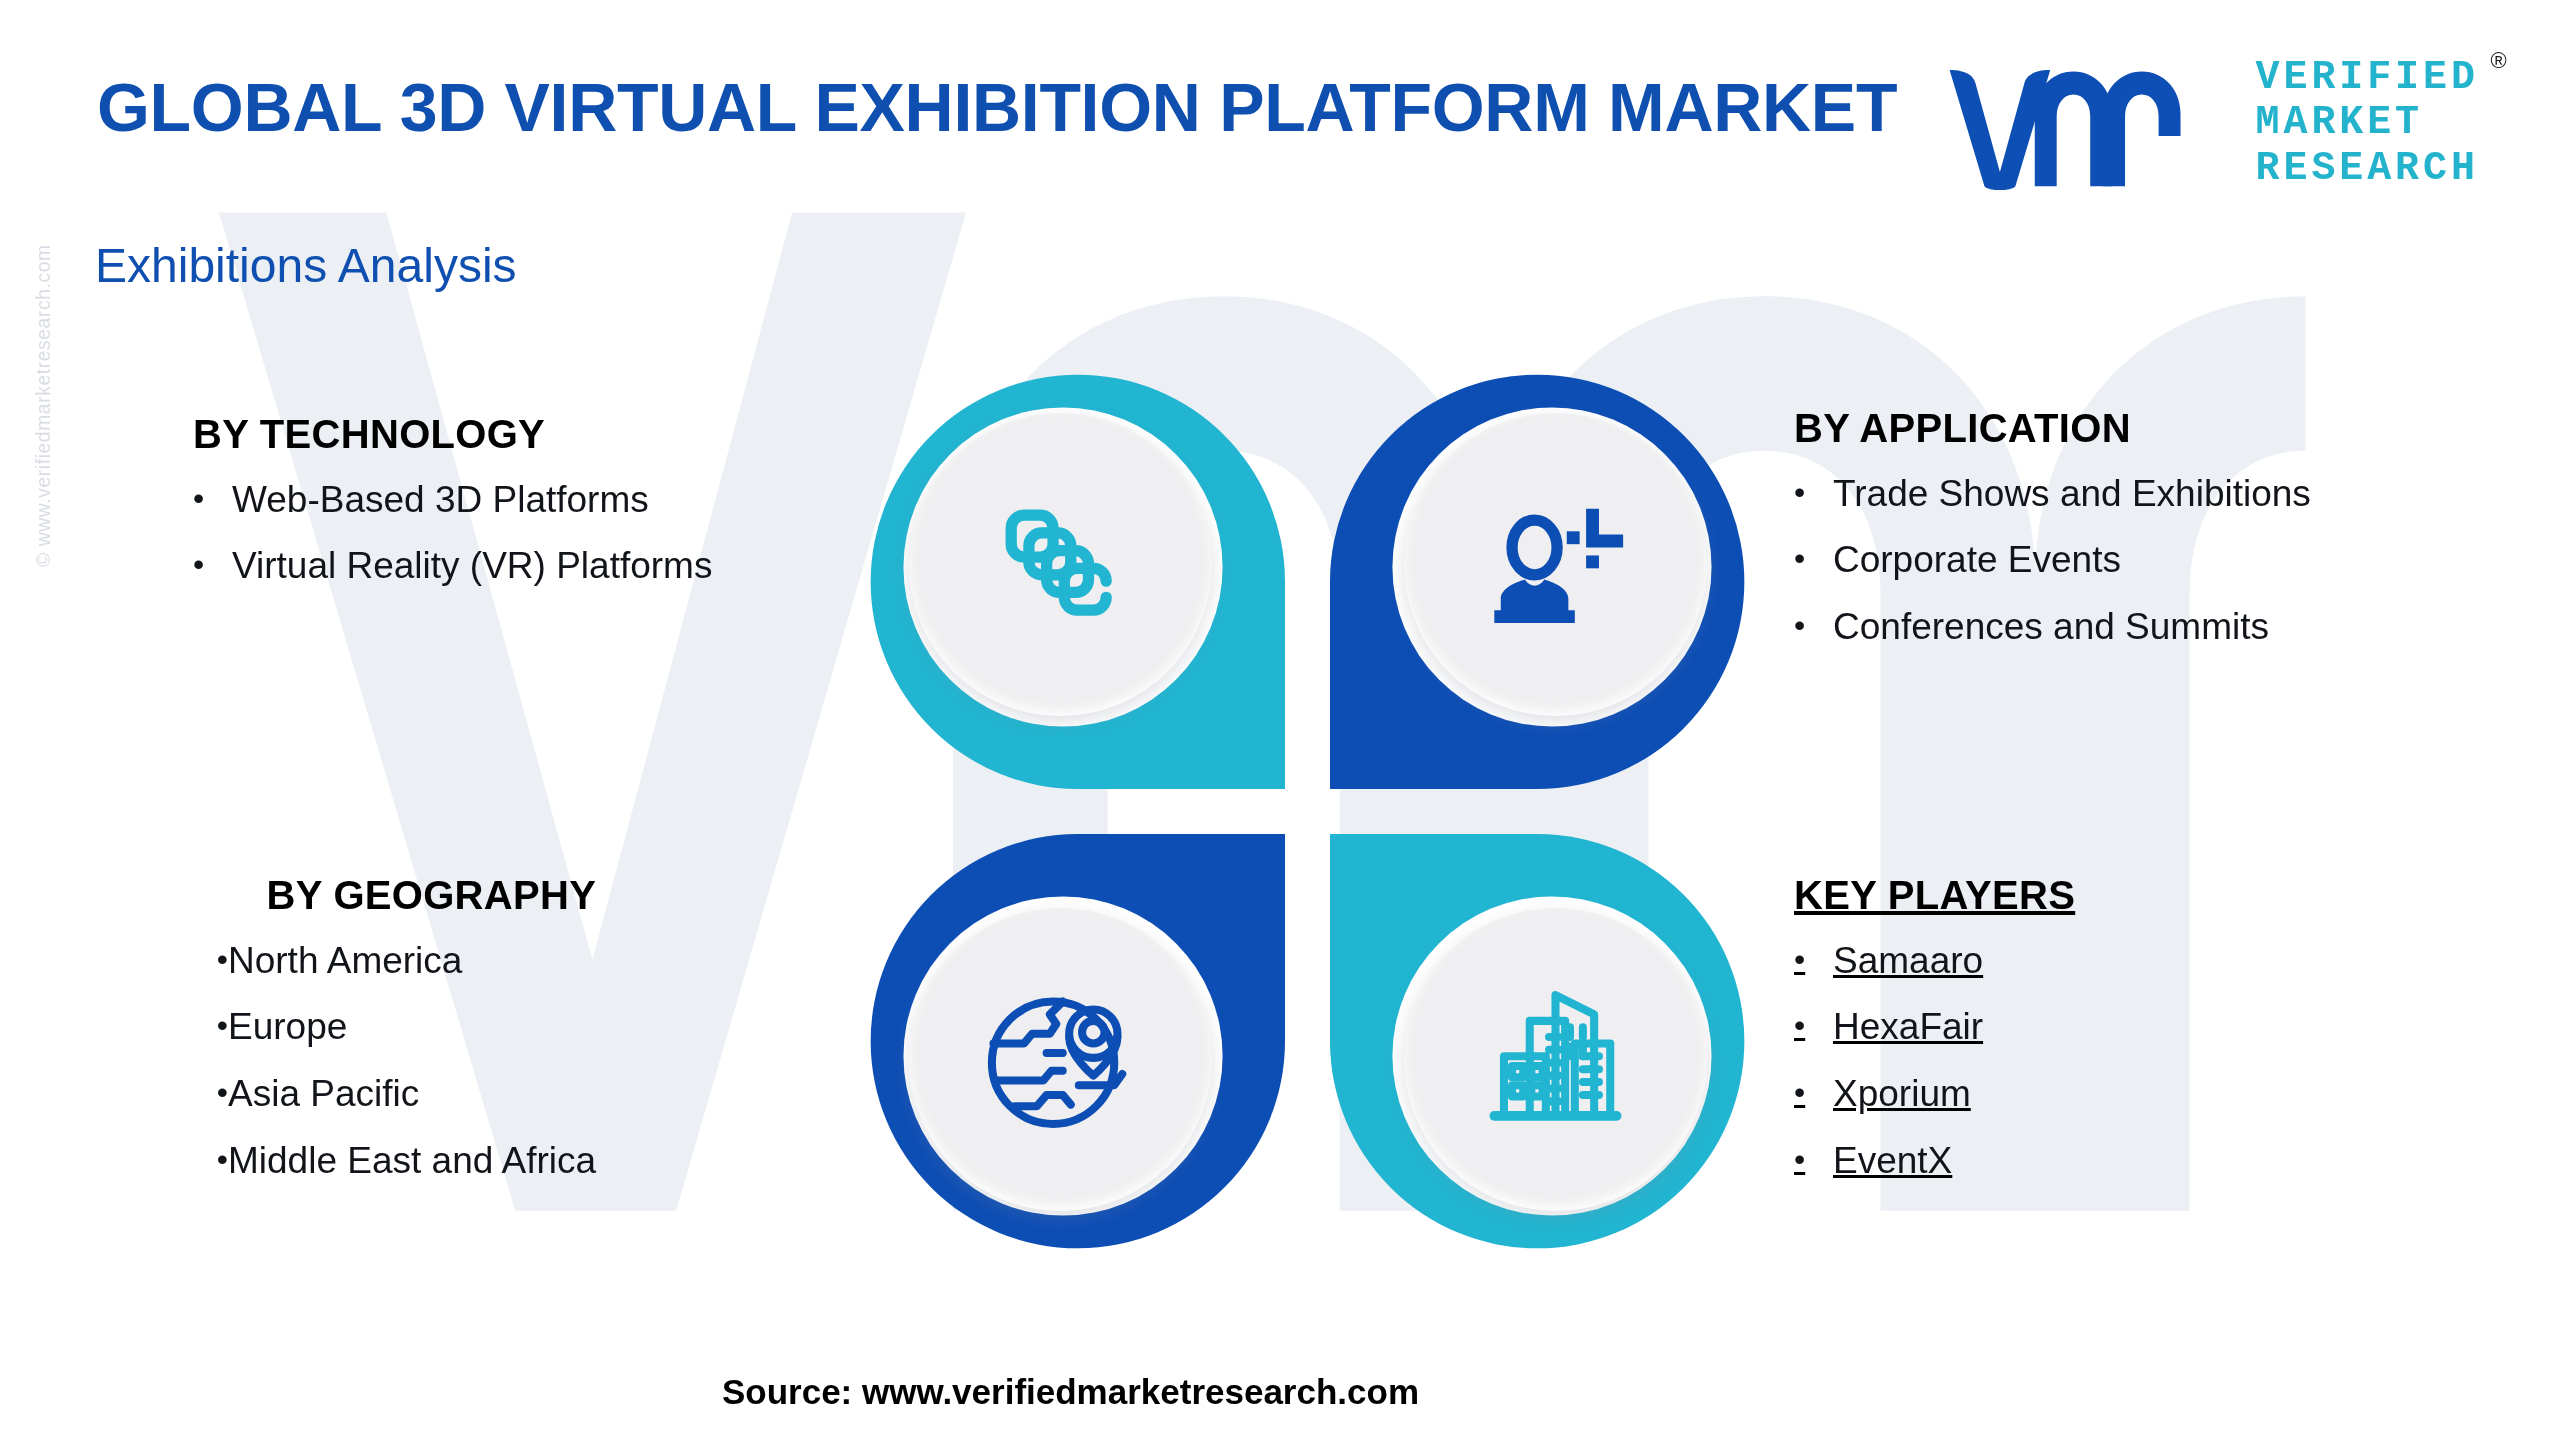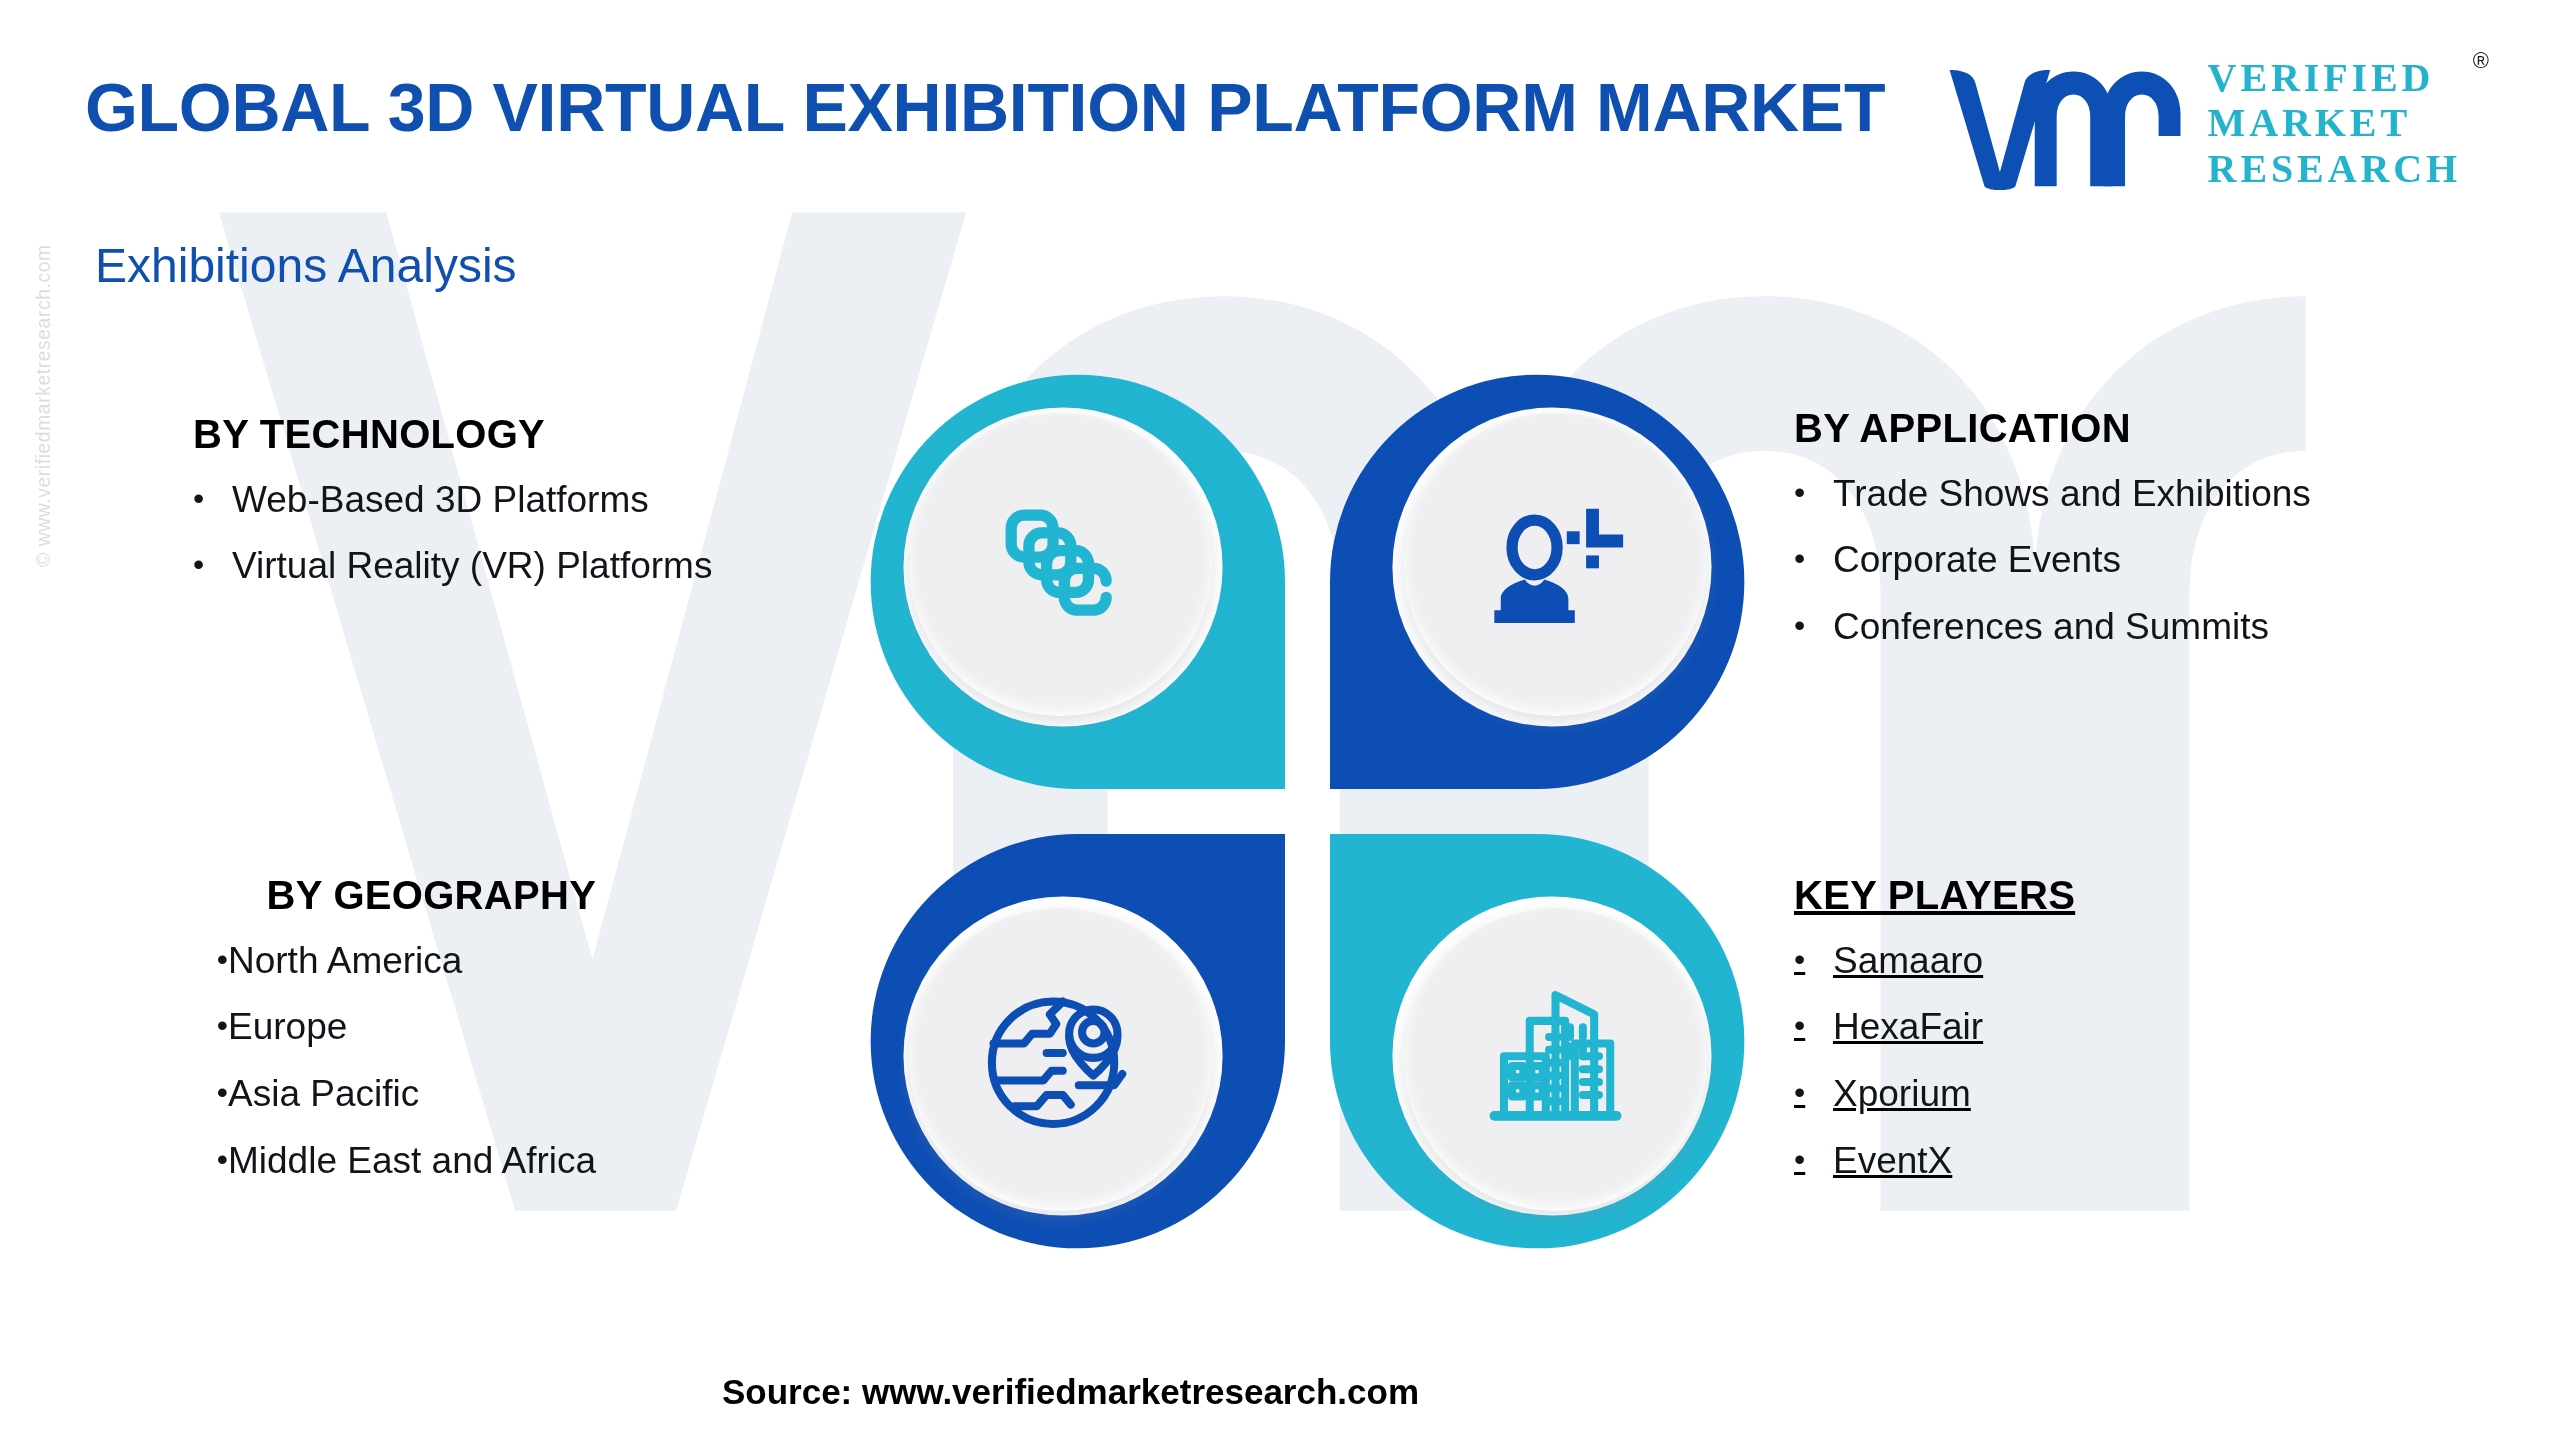--- a/index.html
+++ b/index.html
@@ -28,21 +28,21 @@
   
   #header {
     position: absolute;
     left: 0; top: 0;
     width: 2576px;
     height: 213px;
     z-index: 5;
   }
   #page-title {
     position: absolute;
-    left: 85px;
+    left: 97px;
     top: 68px;
     font-size: 68px;
     font-weight: 700;
     letter-spacing: -0.3px;
     color: #0f4fb0;
     white-space: nowrap;
     font-family: "Liberation Sans", sans-serif;
   }
 
   
@@ -62,21 +62,22 @@
     flex-direction: column;
     justify-content: center;
     position: relative;
   }
   .logo-word {
     color: #23b3cc;
     font-size: 40px;
     font-weight: 700;
     letter-spacing: 3.9px;
     line-height: 1.13;
-    font-family: Liberation Serif, serif;
+    font-family: Liberation Mono, monospace;
+    margin-left: 48px;
   }
   #logo-reg {
     position: absolute;
     right: -28px;
     top: -7.7px;
     color: #1a1a1a;
     font-size: 22px;
     font-weight: 400;
   }
 

